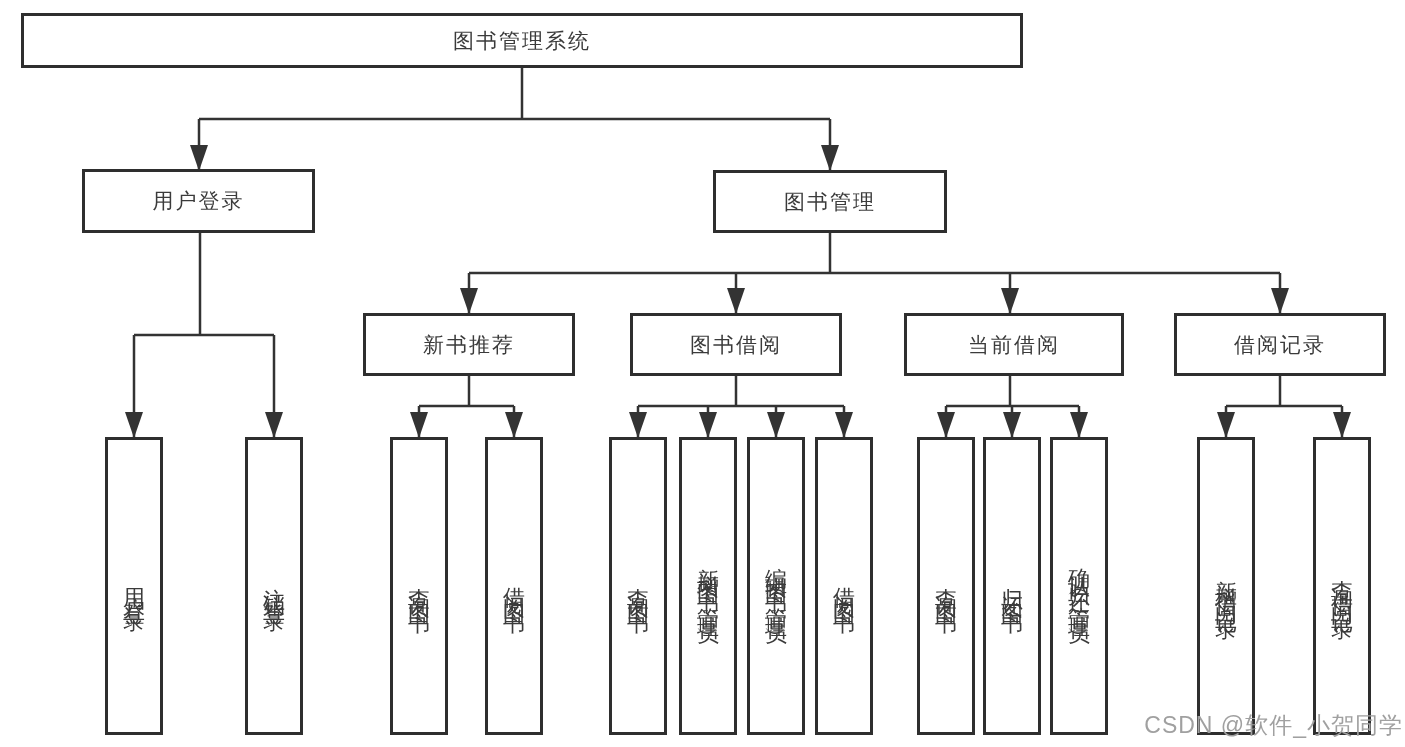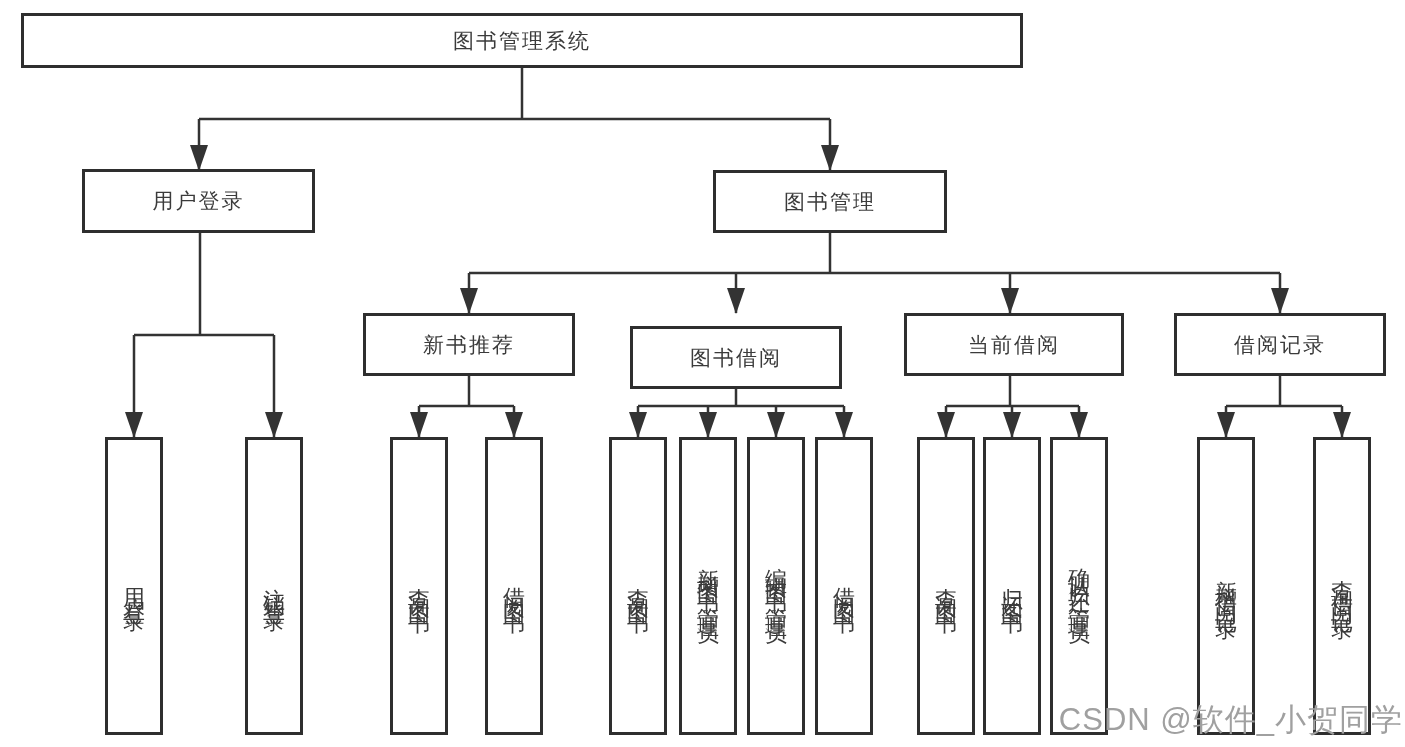--- a/index.html
+++ b/index.html
@@ -39,21 +39,21 @@
     writing-mode: vertical-rl;
     font-size: 22px;
     letter-spacing: 8px;
     line-height: 1;
     text-align: center;
   }
   .watermark {
     position: absolute;
     right: 2px;
     bottom: 6px;
-    font-size: 31px;
+    font-size: 23px;
     letter-spacing: 1px;
     color: #a0a0a0;
     z-index: 2;
     white-space: nowrap;
   }
 </style>
 </head>
 <body>
 
 <div class="canvas">
@@ -107,21 +107,21 @@
       <path d="M1342,406 V437" marker-end="url(#arrow)"></path>
     </g>
   </svg>
 
   <div class="box root-box" style="left:21px; top:13px; width:1002px; height:55px;">图书管理系统</div>
 
   <div class="box hbox" style="left:82px; top:169px; width:233px; height:64px;">用户登录</div>
   <div class="box hbox" style="left:713px; top:170px; width:234px; height:63px;">图书管理</div>
 
   <div class="box hbox" style="left:363px; top:313px; width:212px; height:63px;">新书推荐</div>
-  <div class="box hbox" style="left:630px; top:326px; width:212px; height:63px;">图书借阅</div>
+  <div class="box hbox" style="left:630px; top:313px; width:212px; height:63px;">图书借阅</div>
   <div class="box hbox" style="left:904px; top:313px; width:220px; height:63px;">当前借阅</div>
   <div class="box hbox" style="left:1174px; top:313px; width:212px; height:63px;">借阅记录</div>
 
   <div class="box vbox" style="left:105px; top:437px; width:58px; height:298px;">用户登录</div>
   <div class="box vbox" style="left:245px; top:437px; width:58px; height:298px;">注销登录</div>
 
   <div class="box vbox" style="left:390px; top:437px; width:58px; height:298px;">查询图书</div>
   <div class="box vbox" style="left:485px; top:437px; width:58px; height:298px;">借阅图书</div>
 
   <div class="box vbox" style="left:609px; top:437px; width:58px; height:298px;">查询图书</div>

